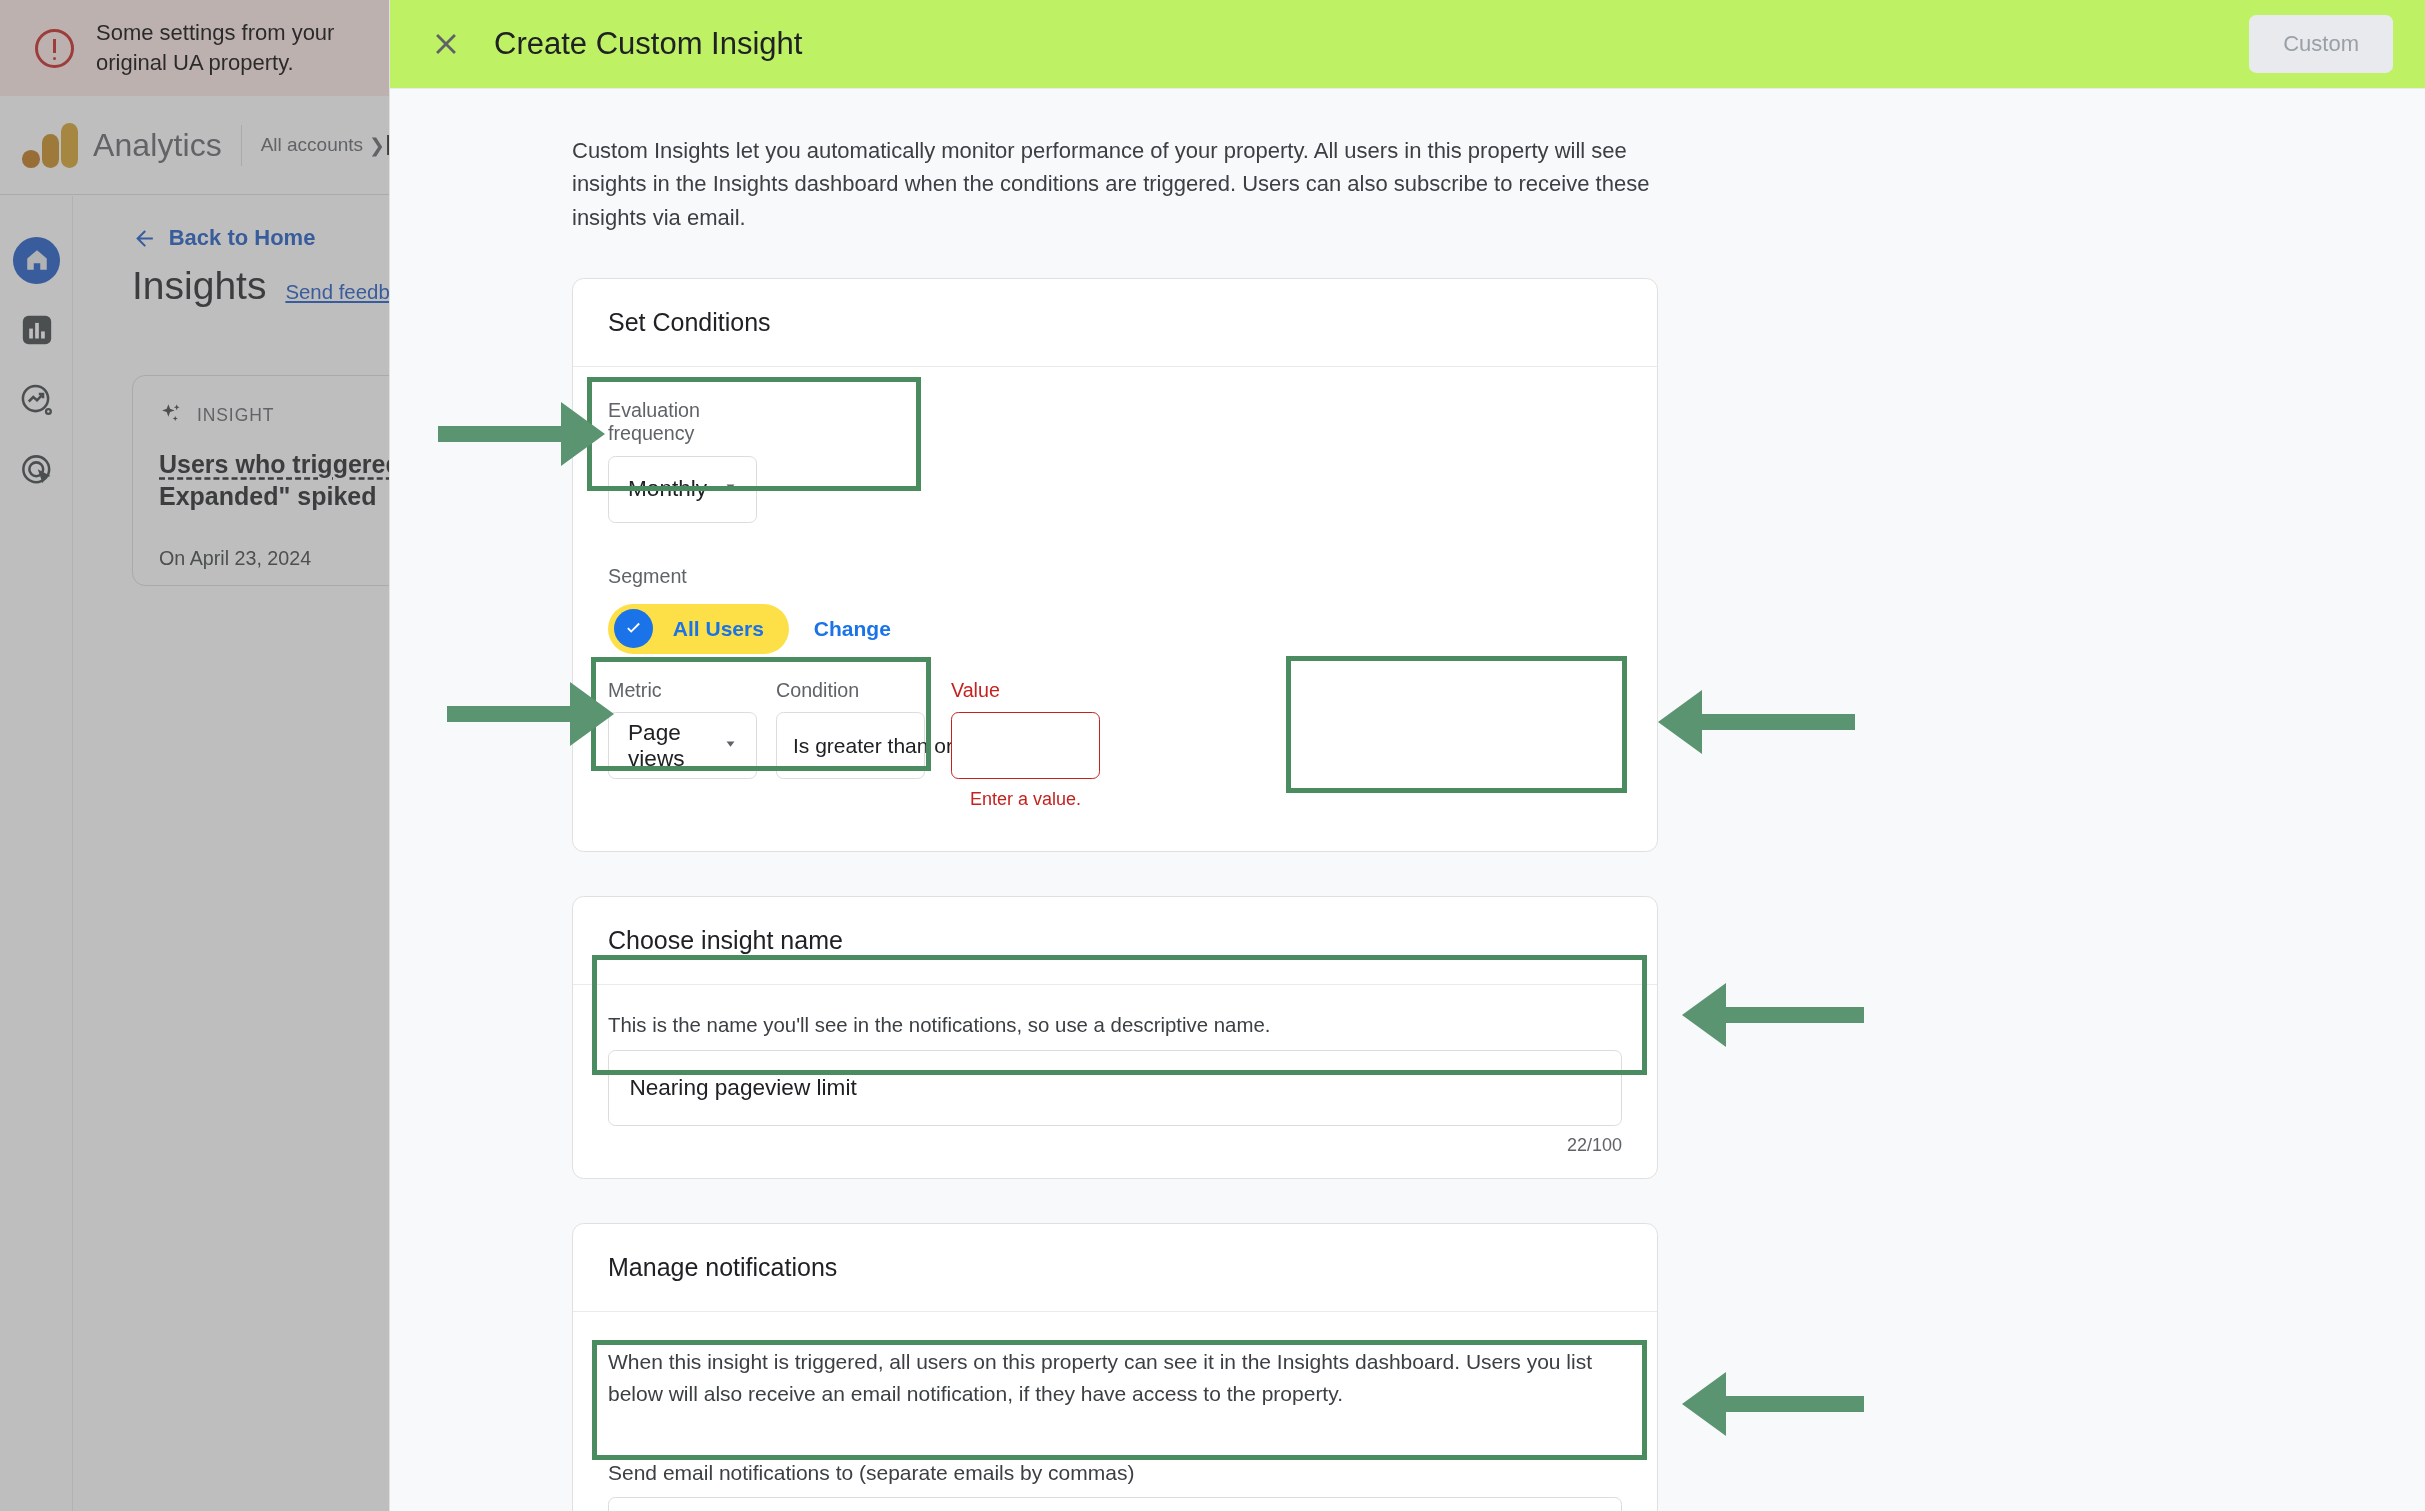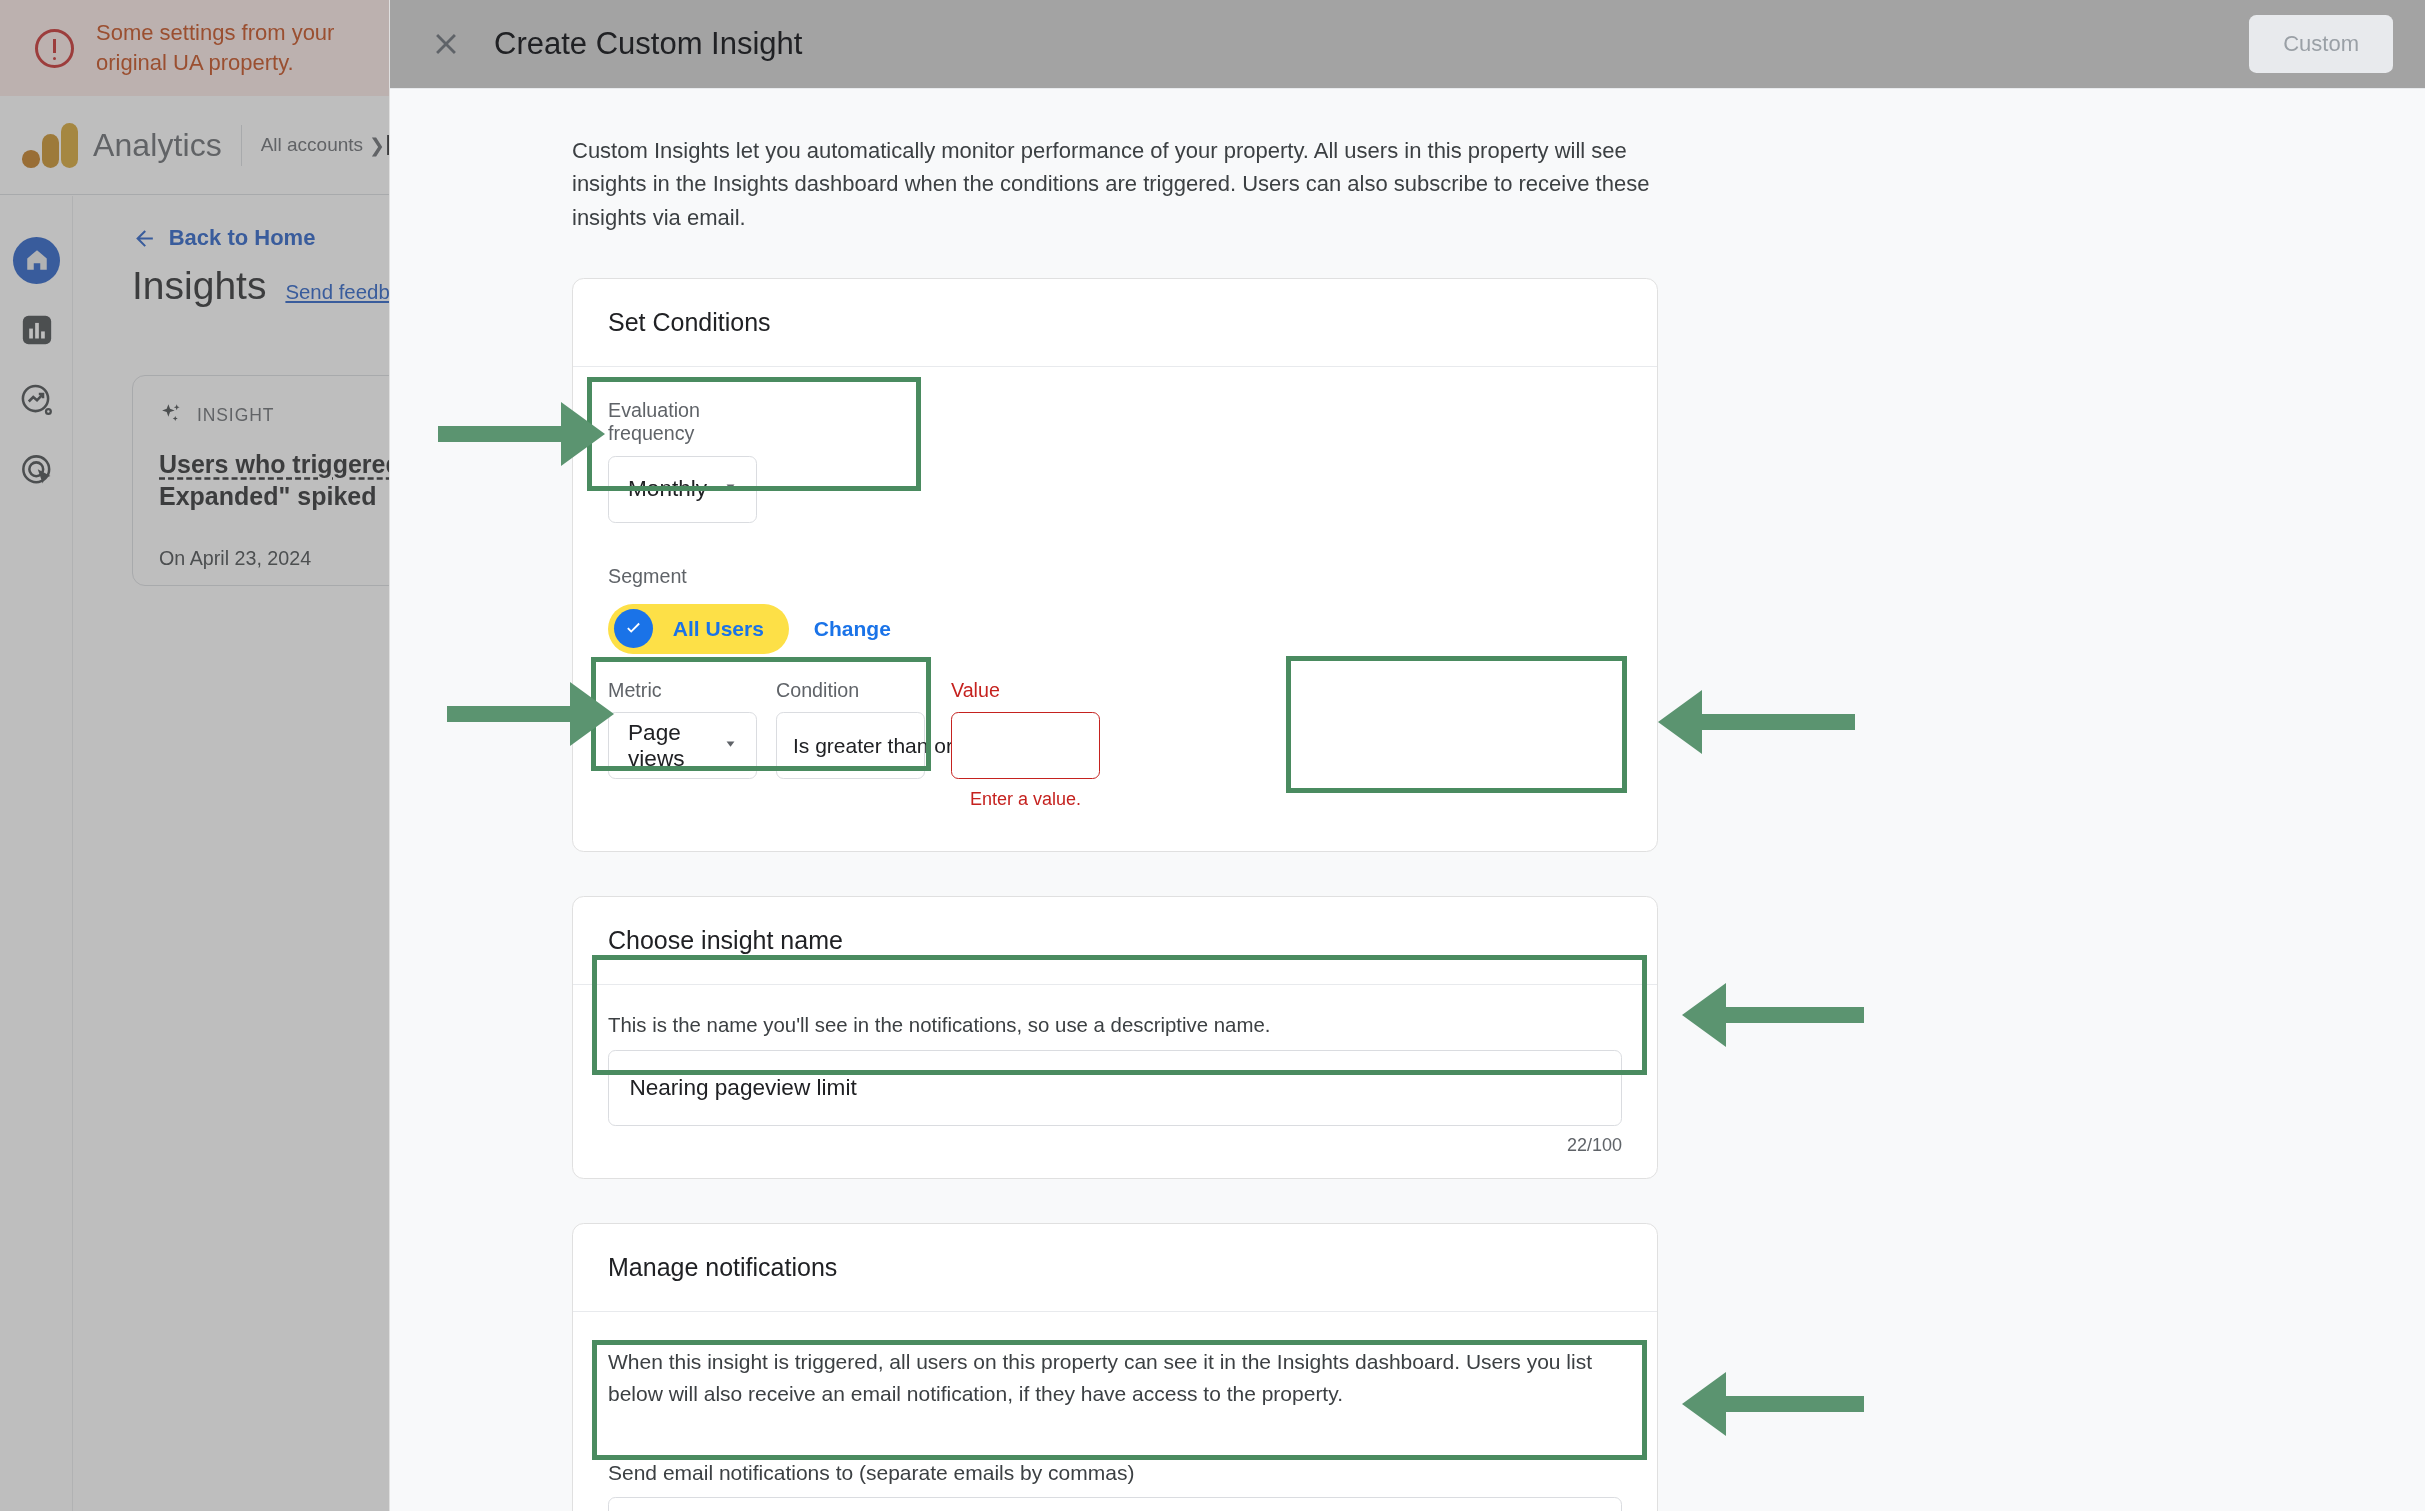--- a/index.html
+++ b/index.html
@@ -42,21 +42,21 @@
     width: 3.6px; height: 14.6px; margin-left: -1.8px;
     background: #c5221f;
   }
   .ua-banner-icon::after {
     content: "";
     position: absolute; left: 50%; top: 25px;
     width: 3.6px; height: 3.6px; margin-left: -1.8px;
     background: #c5221f; border-radius: 50%;
   }
   .ua-banner-text {
-    font-size: 22px; color: #c2410c; line-height: 1.38;
+    font-size: 22px; color: #000000; line-height: 1.38;
     max-width: 306px;
   }
   .ga-header {
     position: absolute; left: 0; top: 96px;
     width: 1166px; height: 99px;
     background: #ffffff;
     display: flex; align-items: center;
     border-bottom: 0.7px solid #dadce0;
     padding-left: 22px;
   }
@@ -139,21 +139,21 @@
 
   
   #dialog {
     position: absolute;
     left: 389px; top: 0;
     width: 2036px; height: 1512px;
     background: #f8f9fa;
     border-left: 0.7px solid #e0e0e0;
   }
   #dialog-header {
-    height: 89px; background: #a3a3a3;
+    height: 89px; background: #bef264;
     display: flex; align-items: center;
     border-bottom: 0.7px solid #e8eaed;
     padding: 0 32px 0 32px;
   }
   .dlg-close {
     width: 47px; height: 47px;
     display: flex; align-items: center; justify-content: center;
     color: #5f6368; flex: 0 0 47px;
   }
   .dlg-title {

